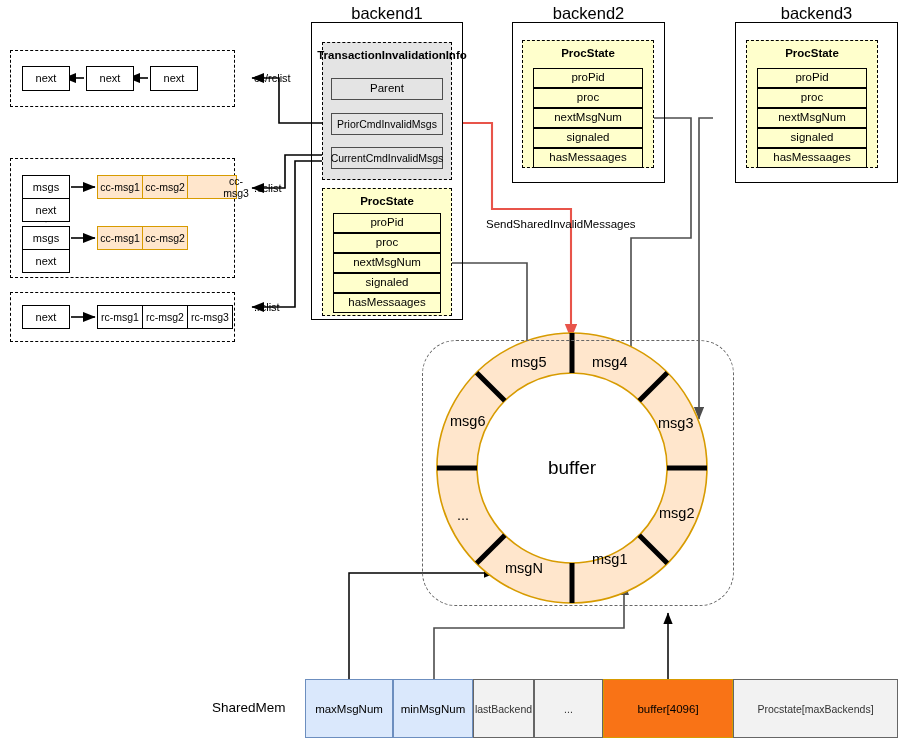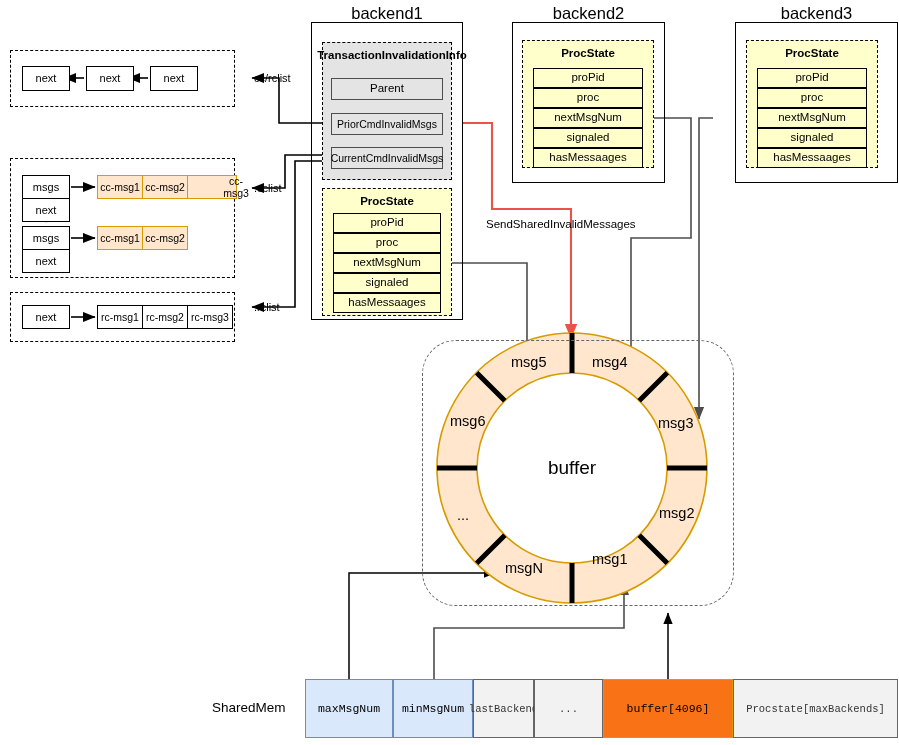--- a/index.html
+++ b/index.html
@@ -17,21 +17,21 @@
   .yellowbox{background:#ffffcc;}
   .grayrow{border:1.3px solid #4d4d4d;background:#e4e4e4;font-size:11.5px;}
   .yellowrow{border:1.3px solid #000;background:#ffffcc;font-size:11.5px;}
   .title{font-size:16.5px;}
   .hdr{font-weight:bold;font-size:11.5px;}
   .lbl{font-size:11px;white-space:nowrap;}
   .ringlabel{position:absolute;font-size:14.5px;white-space:nowrap;}
   .bigtxt{font-size:19px;}
   .smname{font-size:13.5px;}
   .memcell{box-sizing:border-box;display:flex;align-items:center;justify-content:center;
-           position:absolute;text-align:right;font-family:Liberation Mono, monospace;}
+           position:absolute;text-align:right;}
   .mem-blue{background:#dae8fc;border:1.2px solid #6c8ebf;font-size:11.5px;}
   .mem-gray{background:#f2f2f2;border:1.2px solid #666666;font-size:10.5px;color:#333;}
   .mem-orange{background:#f97316;border:1.2px solid #d79b00;font-size:11.5px;}
 </style>
 </head>
 <body>
 
 <div id="stage">
 
   <svg class="layer">

